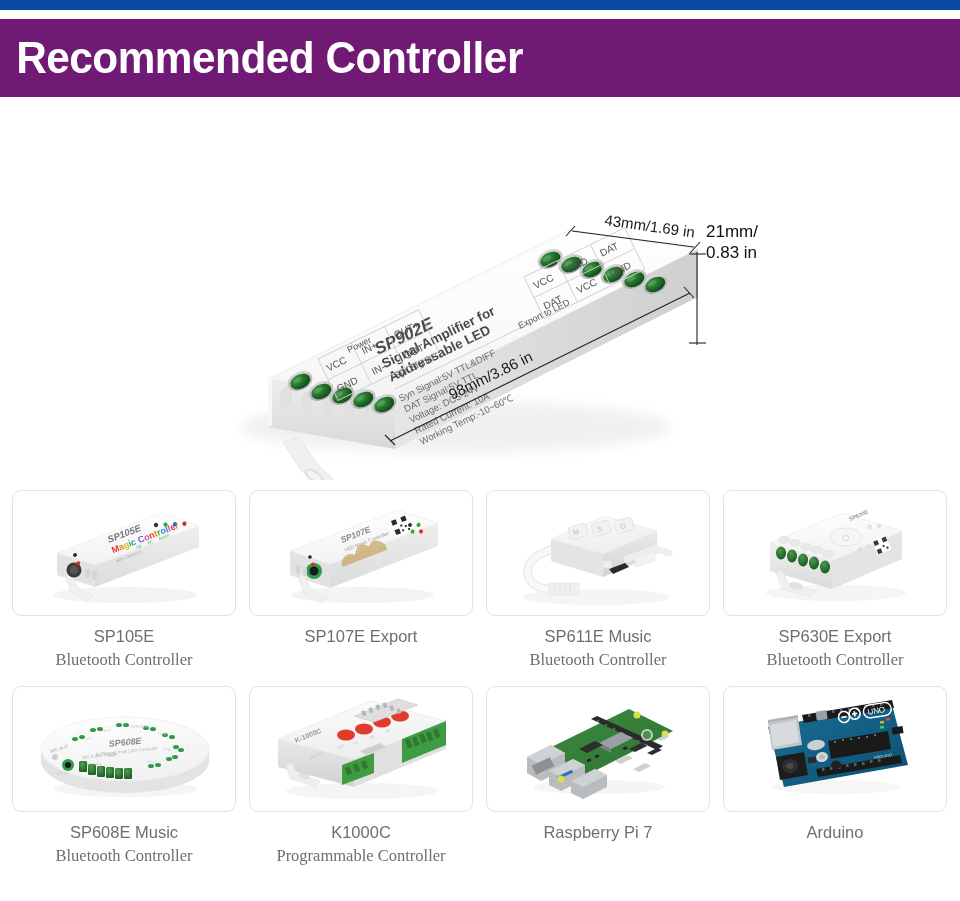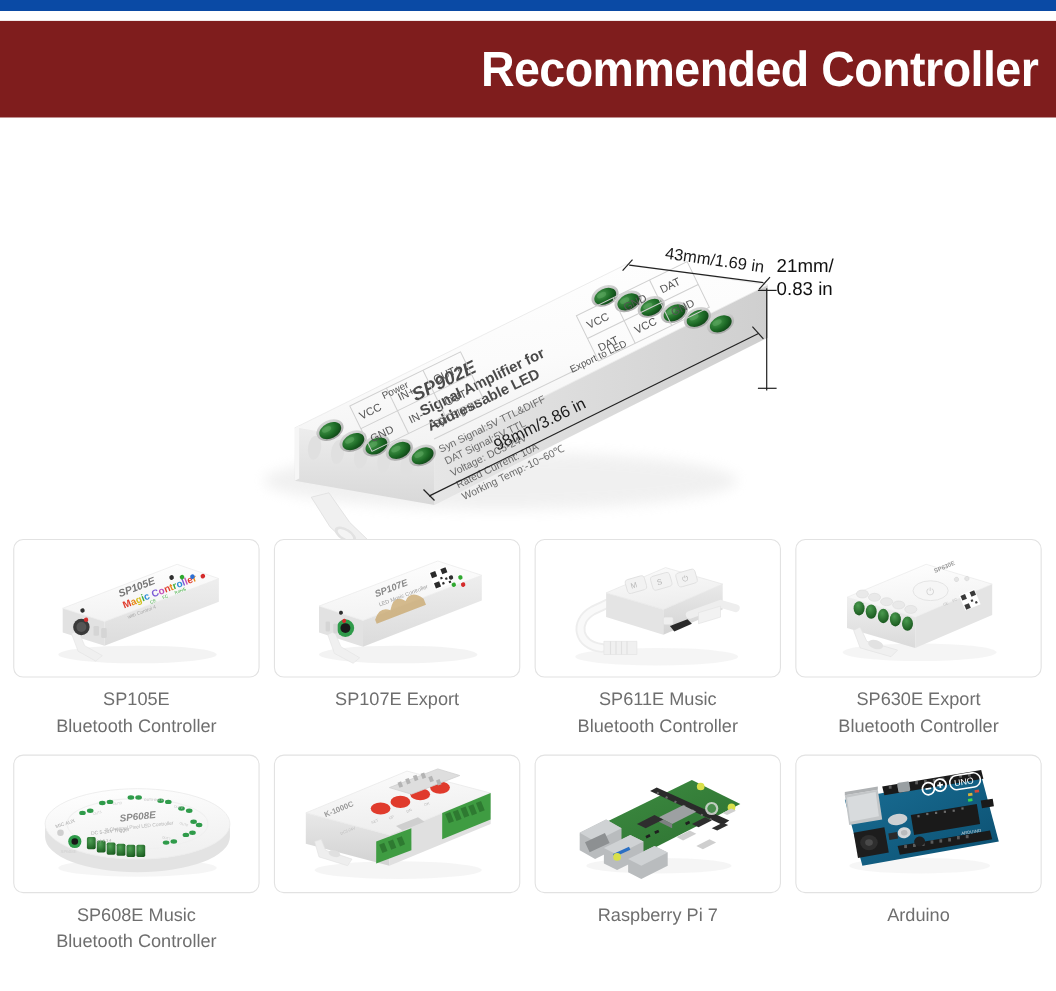--- a/index.html
+++ b/index.html
@@ -8,23 +8,23 @@
     background: #ffffff;
     font-family: "Liberation Sans", sans-serif;
     overflow: hidden;
     position: relative;
   }
 
   
   .top-rule { width: 960px; height: 10px; background: #0a4aa5; }
   .top-gap  { width: 960px; height: 9px; background: #ffffff; }
   .banner {
-    width: 960px; height: 88px;
-    background: #7f1d1d;
-    display: flex; align-items: center; justify-content: flex-end;
+    width: 960px; height: 78px;
+    background: #701a75;
+    display: flex; align-items: center; justify-content: flex-start;
   }
   .banner-title {
     color: #ffffff;
     font-size: 45px;
     font-weight: bold;
     letter-spacing: -0.5px;
     font-family: "Liberation Sans Narrow", "Liberation Sans", sans-serif;
     transform: scaleX(0.94);
   }
 
@@ -52,21 +52,21 @@
   }
   .card svg { position:absolute; top:0; left:0; }
   .caption {
     text-align: center;
     color: #6e6e6e;
     font-size: 16.5px;
     line-height: 24px;
     padding-top: 8px;
     font-family: "Liberation Sans", sans-serif;
   }
-  .caption .l2 { display: block; }
+  .caption .l2 { display: block; font-family: Liberation Serif, serif; }
   .row2 { margin-top: 14px; }
 
   .dim-txt { font-family:"Liberation Sans", sans-serif; font-size:15px; fill:#1a1a1a; }
   .dim-txt-b { font-family:"Liberation Sans", sans-serif; font-size:17px; fill:#111; }
   .lbl { font-family:"Liberation Sans", sans-serif; fill:#555; }
   .hdr-txt { font-family:"Liberation Sans", sans-serif; font-weight:bold; fill:#4a4a4a; }
   .spec-txt { font-family:"Liberation Sans", sans-serif; fill:#6a6a6a; }
 </style>
 </head>
 <body>
@@ -639,20 +639,24 @@
           <text x="136" y="46" transform="rotate(-22 136 46)">OK</text>
           <text x="60" y="72" transform="rotate(-22 60 72)">DC5-24V</text>
         </g>
 
         <polygon points="110,64 130,56 136,60 116,68" fill="#cfcfcf"></polygon>
 
         <path d="M36,78 L40,92 L66,100 L70,94 L46,86 L42,76 Z" fill="#eeeeee" stroke="#e2e2e2" stroke-width="0.6"></path>
         <ellipse cx="54" cy="89" rx="5.5" ry="3" fill="#e0e0e0" transform="rotate(16 54 89)"></ellipse>
       </svg>
     </div>
+    <div class="caption">
+      <span>K1000C</span>
+      <span class="l2">Programmable Controller</span>
+    </div>
   </div>
 
   <div class="cell row2">
     <div class="card">
       <svg width="222" height="124" viewBox="0 0 222 124">
         <defs>
           <linearGradient id="pcbG" x1="0" y1="0" x2="1" y2="1">
             <stop offset="0%" stop-color="#3f8f43"></stop>
               <stop offset="100%" stop-color="#2b6e2f"></stop>
           </linearGradient>

